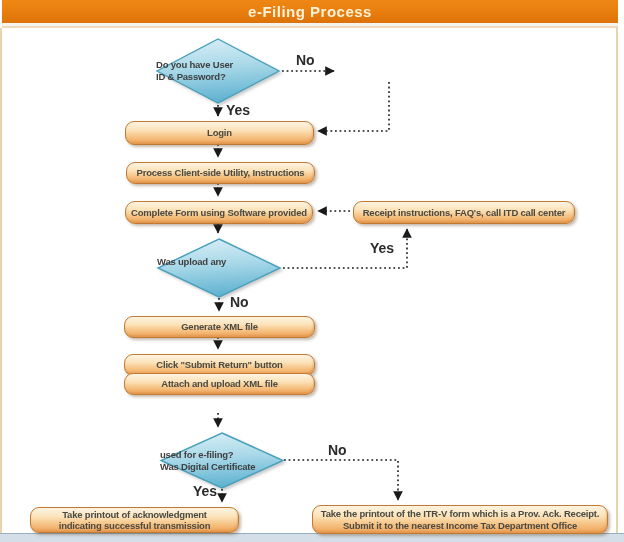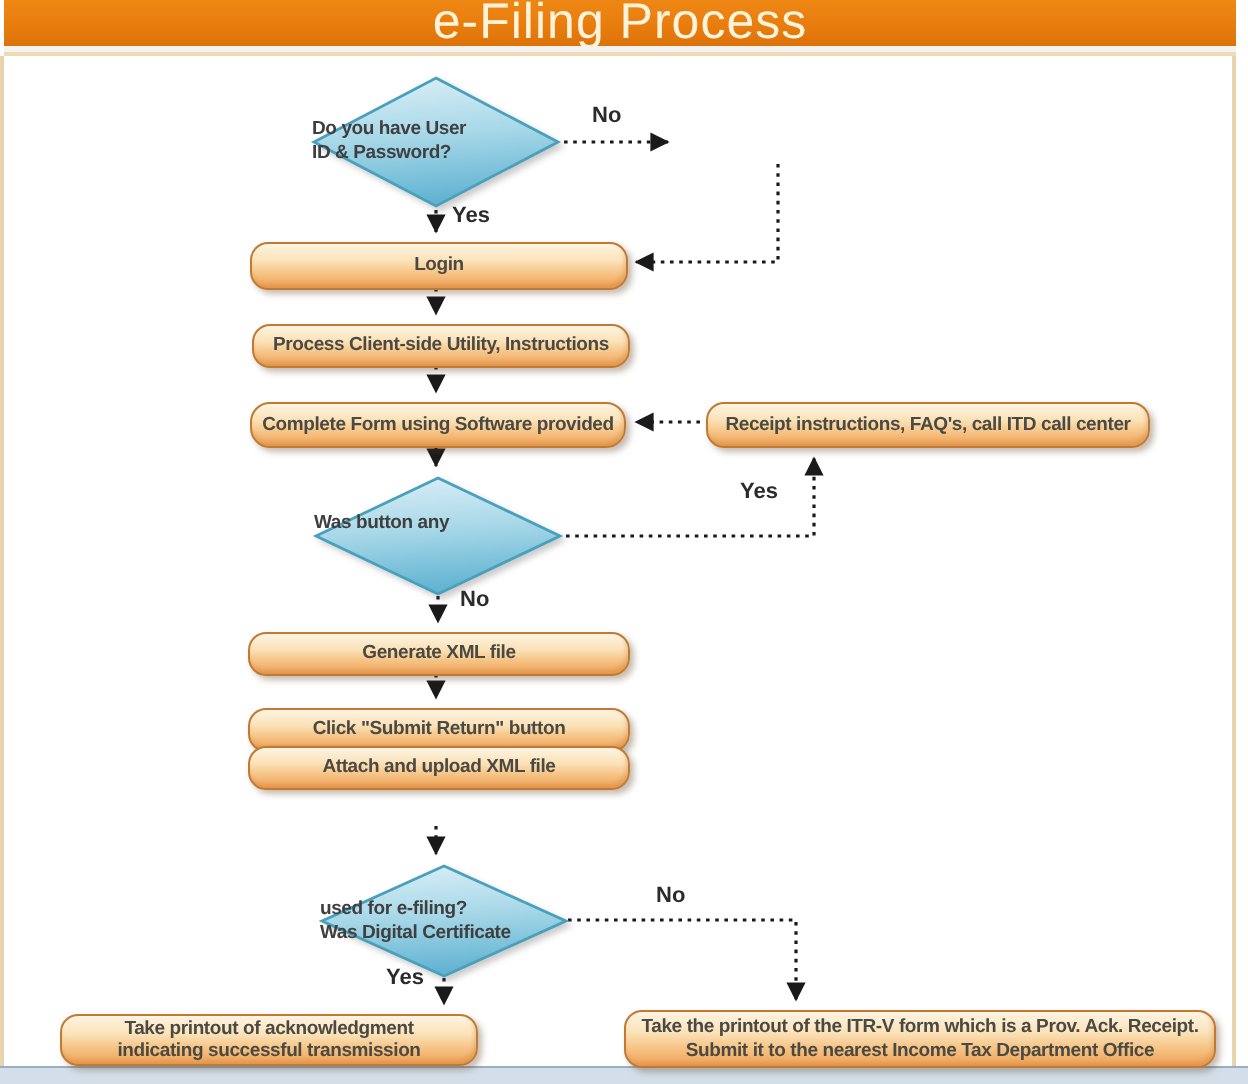--- a/index.html
+++ b/index.html
@@ -8,21 +8,21 @@
     font-family:"Liberation Sans","DejaVu Sans",sans-serif;overflow:hidden;
   }
   .abs{position:absolute;}
   
   #hdr{
     left:2px;top:0;width:616px;height:23px;
     background:linear-gradient(180deg,#EE8714 0%,#E87D0E 55%,#DD720A 100%);
     display:flex;align-items:center;justify-content:center;
   }
   #hdr .title{
-    color:#FFF3D9;font-size:25px;font-weight:normal;letter-spacing:.5px;line-height:23px;
+    color:#FFF3D9;font-size:15px;font-weight:bold;letter-spacing:.5px;line-height:23px;
     white-space:nowrap;
   }
   .hline1{left:2px;top:23px;width:616px;height:3px;background:#F3F3EF;}
   .hline2{left:2px;top:26px;width:616px;height:2px;background:#EFD9B8;}
   .vborder{top:28px;width:2px;height:505px;background:#E9D3AC;}
   #footerstrip{
     left:0;top:533px;width:624px;height:9px;background:#D3DEE8;border-top:1px solid #98AEC1;
   }
   
   .box{
@@ -35,21 +35,21 @@
   }
   .box span{white-space:nowrap;display:block;}
   .pill{border-radius:11px;}
   
   .dtext{
     text-align:left;font-weight:bold;color:#3F3F3F;font-size:9.5px;line-height:1.25;
     letter-spacing:-.2px;
   }
   .dtext span{display:block;white-space:nowrap;}
   
-  .elabel{font-weight:bold;color:#2B2B2B;font-size:11px;}
+  .elabel{font-weight:bold;color:#2B2B2B;font-size:14px;}
   svg.dshape{overflow:visible;filter:drop-shadow(2px 2px 1.5px rgba(80,80,80,.30));}
   #wires{left:0;top:0;pointer-events:none;}
 </style>
 </head>
 <body>
 
 <div id="stage">
 
   <div id="hdr" class="abs">
     <div class="title">e-Filing Process</div>
@@ -113,21 +113,21 @@
   </div>
 
   <div class="abs box" style="left:353px;top:201px;width:220px;height:21px;">
     <span>Receipt instructions, FAQ's, call ITD call center</span>
   </div>
 
   <svg class="abs dshape" style="left:157px;top:238px;" width="124" height="60">
     <polygon points="62,1 123,30 62,59 1,30" fill="url(#dg)" stroke="#49A0BC" stroke-width="1.4"></polygon>
   </svg>
   <div class="abs dtext" style="left:157px;top:256px;width:124px;">
-    <span>Was button any</span>
+    <span>Was upload any</span>
   </div>
   <div class="abs elabel" style="left:370px;top:240px;">Yes</div>
   <div class="abs elabel" style="left:230px;top:294px;">No</div>
 
   <div class="abs box" style="left:124px;top:316px;width:189px;height:20px;">
     <span>Generate XML file</span>
   </div>
 
   <div class="abs box" style="left:124px;top:354px;width:189px;height:20px;">
     <span>Click "Submit Return" button</span>

